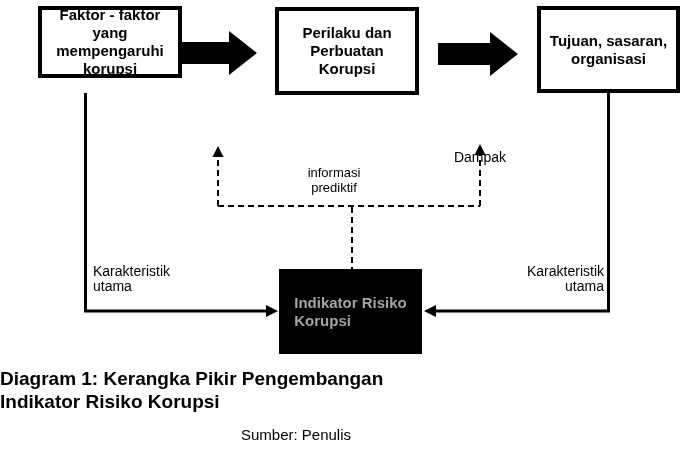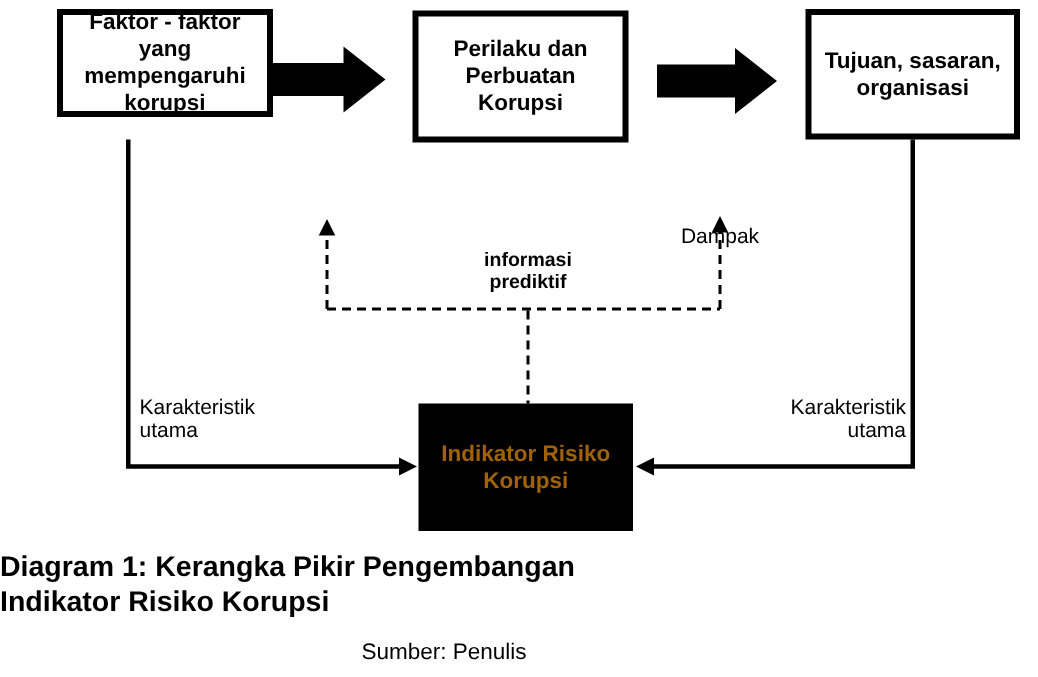--- a/index.html
+++ b/index.html
@@ -39,43 +39,43 @@
     z-index: 2;
   }
   .flow-box .line { display: block; }
   #box-factors  { left: 26px;  top: 6px; width: 144px; height: 72px; margin-left: 12px; }
   #box-behavior { left: 275px; top: 7px; width: 144px; height: 88px; }
   #box-goals    { left: 537px; top: 6px; width: 143px; height: 87px; }
   #box-indicator {
     position: absolute;
     left: 279px; top: 269px; width: 143px; height: 85px;
     background: #000000;
-    color: #a16207;
+    color: #a3a3a3;
     display: flex;
     align-items: center;
     justify-content: center;
-    text-align: center;
+    text-align: left;
     font-weight: bold;
     font-size: 15px;
     line-height: 18px;
     z-index: 2;
   }
   .plain-label {
     position: absolute;
     font-size: 14px;
     line-height: 17px;
     text-align: center;
     z-index: 2;
     white-space: nowrap;
   }
   #label-likelihood { left: 146px; top: 104px; width: 140px; }
   #label-impact     { left: 440px; top: 115px; width: 80px; margin-top: 34px; }
   #label-predictive {
-    left: 302px; top: 165px; width: 100px;
-    font-weight: bold;
+    left: 284px; top: 165px; width: 100px;
+    font-weight: normal;
     font-size: 13px;
     line-height: 15px;
   }
   #label-char-left {
     left: 93px; top: 264px; width: 130px;
     text-align: left;
     line-height: 15px;
   }
   #label-char-right {
     left: 474px; top: 264px; width: 130px;

